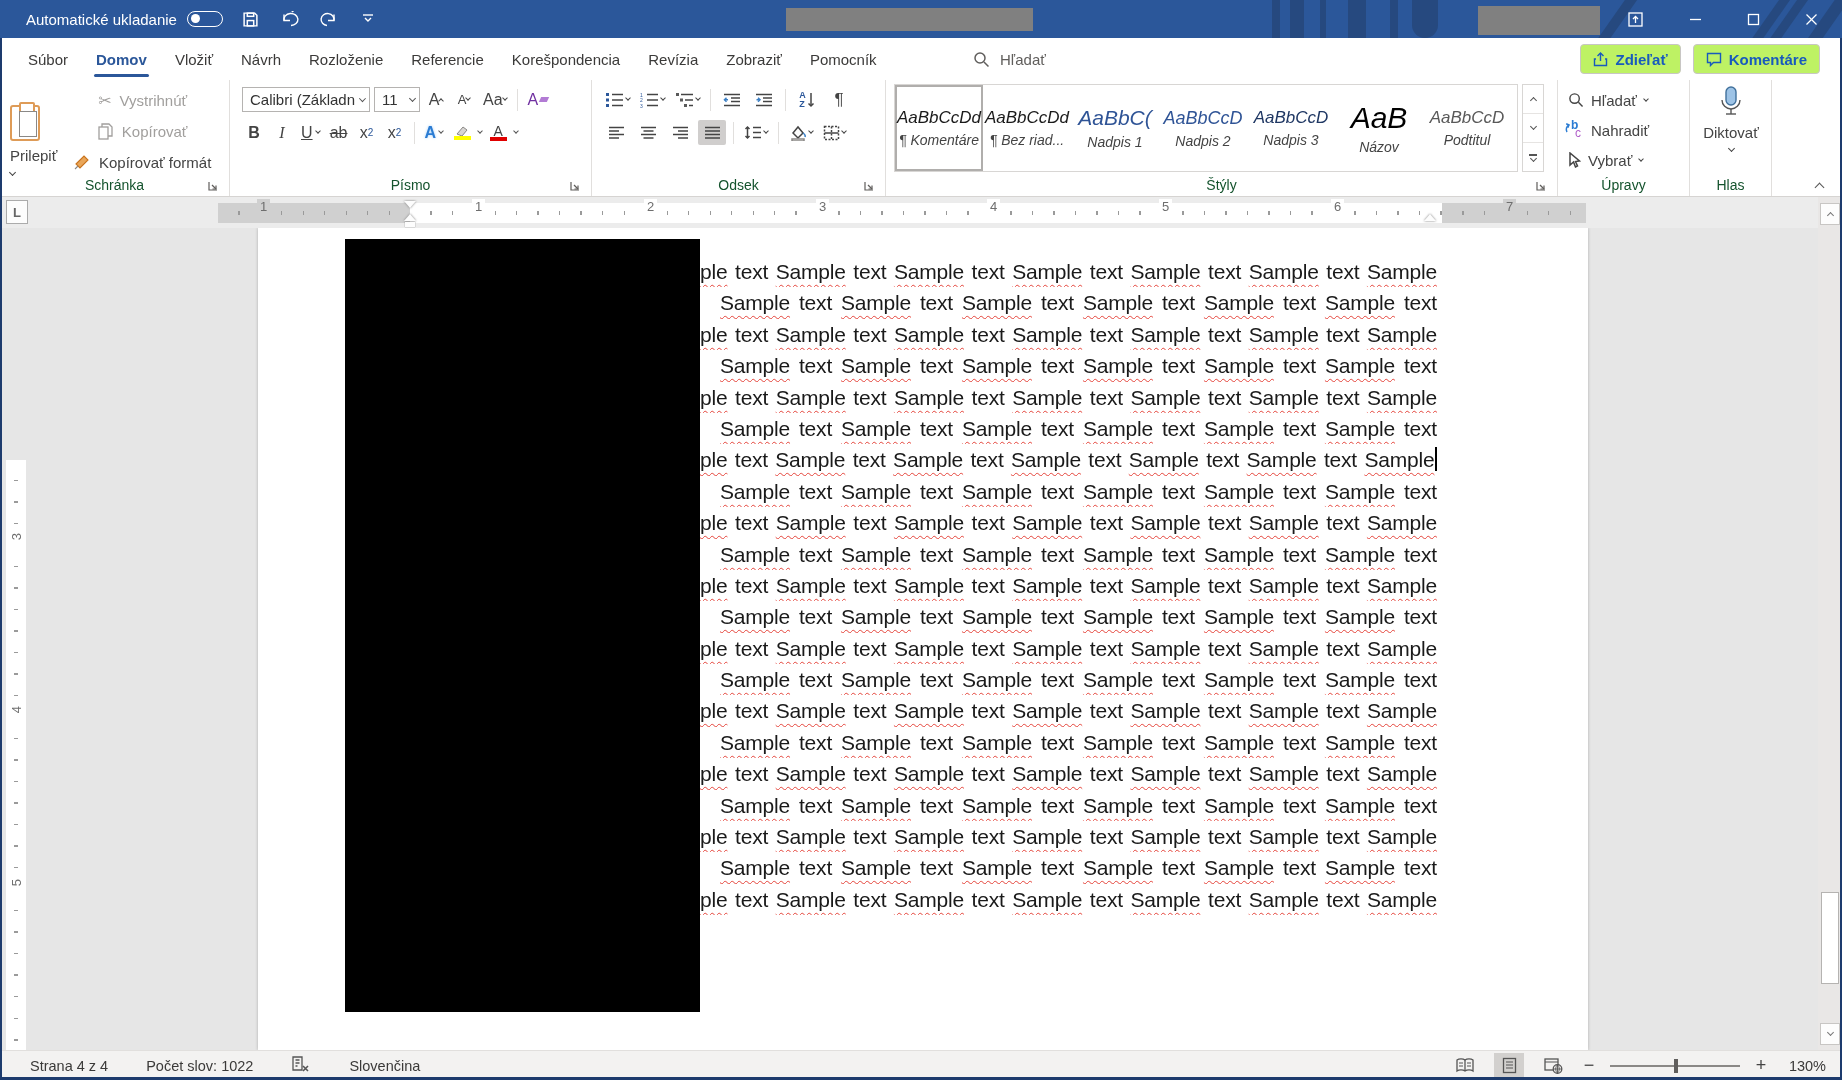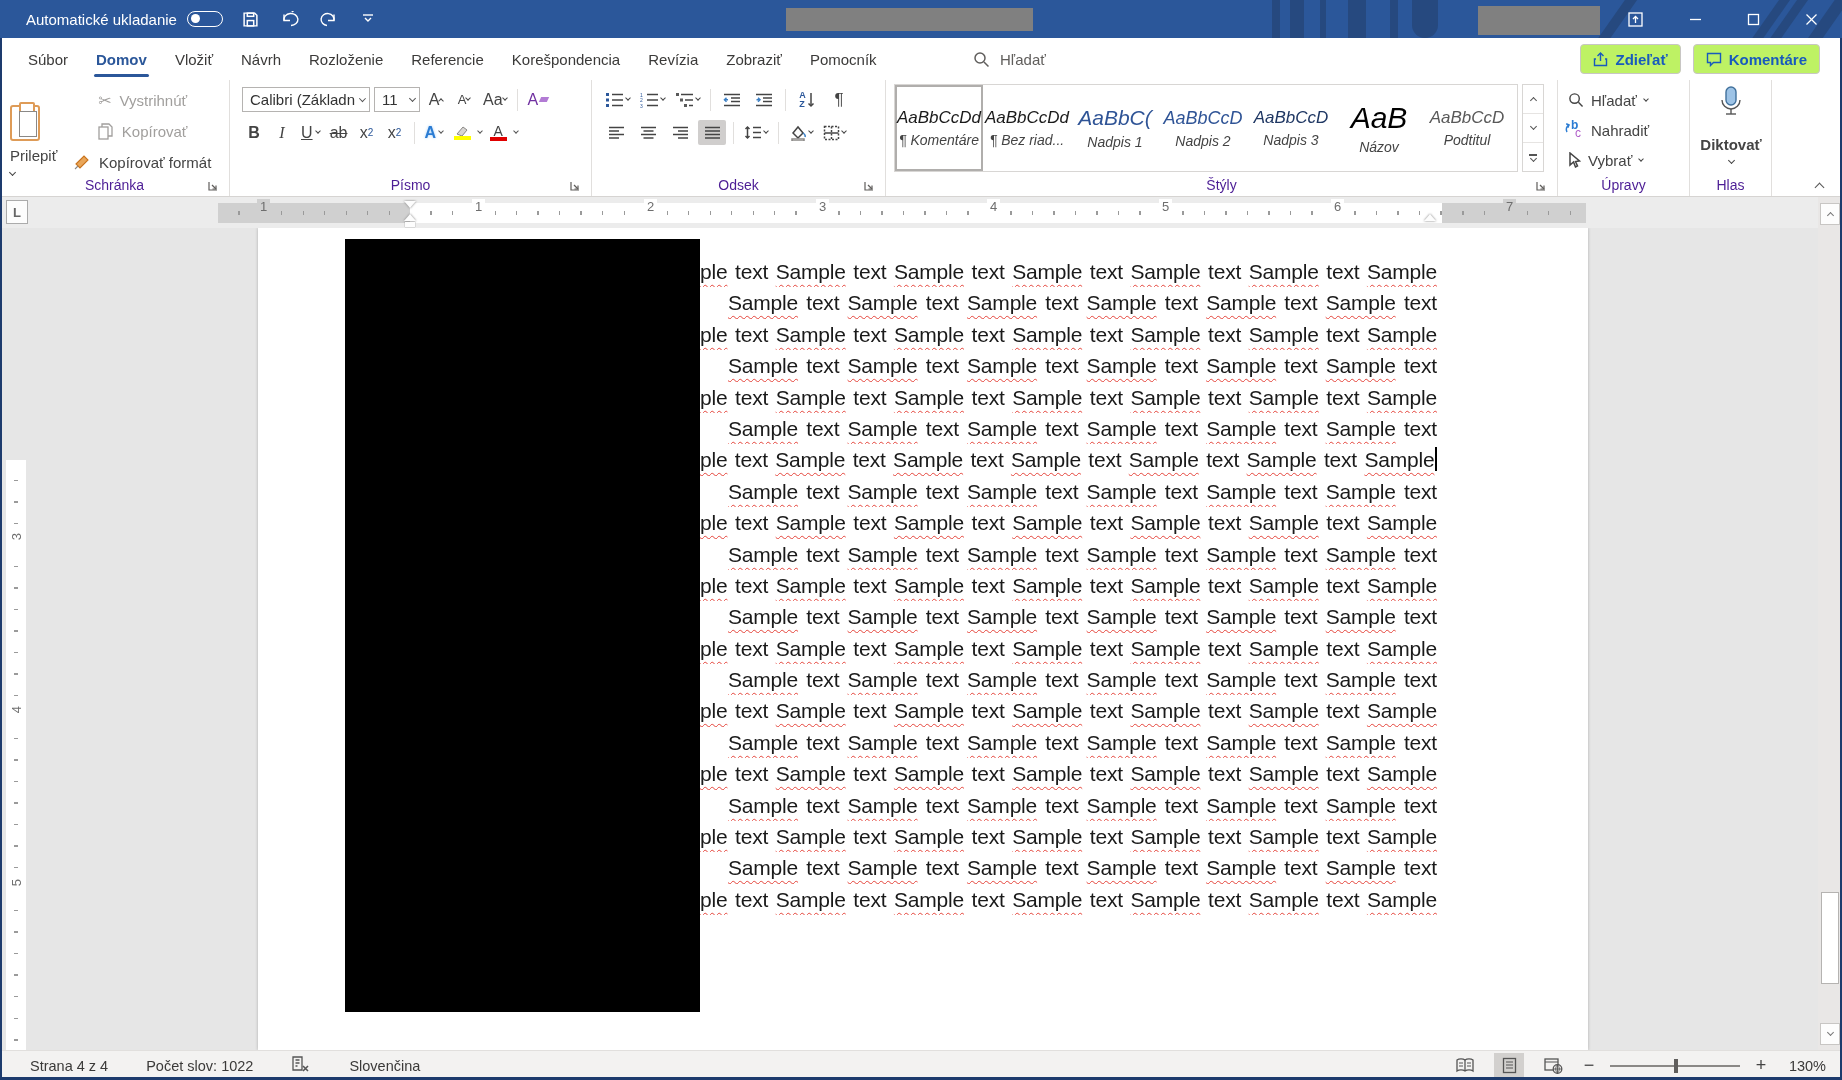--- a/index.html
+++ b/index.html
@@ -27,21 +27,21 @@
   .tab.active::after{content:"";position:absolute;left:12px;right:12px;bottom:3px;height:3px;background:#2b579a;border-radius:2px;}
   .tab-search{position:absolute;left:973px;top:0;height:42px;display:flex;align-items:center;gap:10px;color:#605e5c;font-size:15px;}
   .tab-search svg{stroke:#605e5c;fill:none;stroke-width:1.5;}
   .tabrow-right{position:absolute;right:22px;top:6px;display:flex;gap:12px;}
   .pill-btn{height:30px;border:1px solid #c8c6c4;border-radius:4px;background:#bef264;color:#185abd;font-size:15px;font-weight:bold;display:flex;align-items:center;gap:7px;padding:0 12px;}
   .pill-btn svg{stroke:#185abd;fill:none;stroke-width:1.4;}
 
   
   .ribbon{position:absolute;left:0;top:80px;width:1842px;height:117px;background:#fff;border-bottom:1px solid #d6d4d2;}
   .rgroup{position:absolute;top:0;height:116px;border-right:1px solid #e1dfdd;}
-  .g-label{position:absolute;bottom:3px;left:0;right:0;text-align:center;font-size:14px;color:#4c1d95;}
+  .g-label{position:absolute;bottom:3px;left:0;right:0;text-align:center;font-size:14px;color:#14532d;}
   .g-launch{position:absolute;bottom:4px;right:8px;width:14px;height:14px;}
   .g-launch svg{stroke:#605e5c;fill:none;stroke-width:1.2;}
   .btn{display:inline-flex;align-items:center;justify-content:center;color:#444;border-radius:2px;}
   .cv{display:inline-block;width:5px;height:5px;border-right:1.3px solid currentColor;border-bottom:1.3px solid currentColor;transform:rotate(45deg);margin-top:-3px;}
   .cv.up{transform:rotate(-135deg);margin-top:3px;}
   .dis{color:#a19f9d !important;}
   
   .g-clip{left:0;width:230px;}
   .paste{position:absolute;left:10px;top:6px;width:58px;height:104px;display:flex;flex-direction:column;align-items:flex-start;font-size:15px;color:#444;}
   .clipicon{width:30px;height:36px;border:2px solid #de9b57;border-radius:3px;position:relative;margin-top:4px;background:#fff;}
@@ -99,21 +99,21 @@
   .vruler{position:absolute;left:6px;top:232px;width:20px;height:814px;background:#fff;}
   .vticks{position:absolute;top:0;bottom:0;left:8px;width:4px;background:repeating-linear-gradient(to bottom,transparent 0 20px,#9a9a9a 20px 21.5px);}
   .vnum{position:absolute;left:0;width:20px;text-align:center;font-size:13px;color:#6e6e6e;background:#fff;transform:rotate(-90deg);}
 
   
   .docarea{position:absolute;left:0;top:228px;width:1818px;height:822px;background:#e6e6e6;overflow:hidden;}
   .page{position:absolute;left:258px;top:0;width:1330px;height:822px;background:#fff;box-shadow:0 0 3px rgba(0,0,0,.25);}
   .blackrect{position:absolute;left:87px;top:11px;width:355px;height:773px;background:#000;}
   .textcol{position:absolute;left:442px;top:28px;width:737px;font-size:21px;line-height:31.4px;color:#1a1a1a;letter-spacing:-0.2px;}
   .ln{text-align:justify;text-align-last:justify;white-space:nowrap;overflow:hidden;height:31.4px;}
-  .ln.even{padding-left:28px;}
+  .ln.even{padding-left:20px;}
   .sq{text-decoration:underline;text-decoration-style:wavy;text-decoration-color:#e5443b;text-decoration-thickness:1px;text-underline-offset:5px;}
   .cursor{display:inline-block;width:1.6px;height:24px;background:#000;vertical-align:-4px;margin-left:1px;}
   
   .scrollbar{position:absolute;left:1818px;top:197px;width:24px;height:853px;background:#e9e7e6;}
   .sb-btn{position:absolute;left:2px;width:20px;height:22px;background:#fdfdfd;border:1px solid #c8c6c4;color:#777;display:flex;align-items:center;justify-content:center;}
   .sb-thumb{position:absolute;left:3px;top:695px;width:18px;height:92px;background:#fff;border:1px solid #b5b3b1;}
 
   
   .statusbar{position:absolute;left:0;top:1050px;width:1842px;height:30px;background:#f3f2f1;border-top:1px solid #e1dfdd;display:flex;align-items:center;font-size:14.5px;color:#3b3a39;}
   .st-left{display:flex;align-items:center;gap:38px;padding-left:30px;}
@@ -582,21 +582,21 @@
     </div>
 
     <div class="rgroup g-voice" style="border-right:1px solid #e1dfdd;">
       <div class="dictate btn">
         <svg width="26" height="36" viewBox="0 0 26 36">
           <rect x="8" y="1" width="10" height="18" rx="5" style="fill:#9dc3e6;stroke:#41719c;stroke-width:1.4;"></rect>
           <path d="M4 14 a9 9 0 0 0 18 0" style="fill:none;stroke:#555;stroke-width:1.4;"></path>
           <path d="M13 23 V28" style="stroke:#555;stroke-width:1.4;"></path>
           <path d="M8 28 H18" style="stroke:#555;stroke-width:1.4;"></path>
         </svg>
-        <span style="margin-top:14px;font-weight:bold;">Diktovať</span>
+        <span style="margin-top:2px;">Diktovať</span>
         <span class="cv" style="margin-top:5px;"></span>
       </div>
       <span class="g-label">Hlas</span>
     </div>
 
     <span class="collapse-rib">
         <span class="cv up" style="width:7px;height:7px;"></span>
       </span>
   </div>
 

